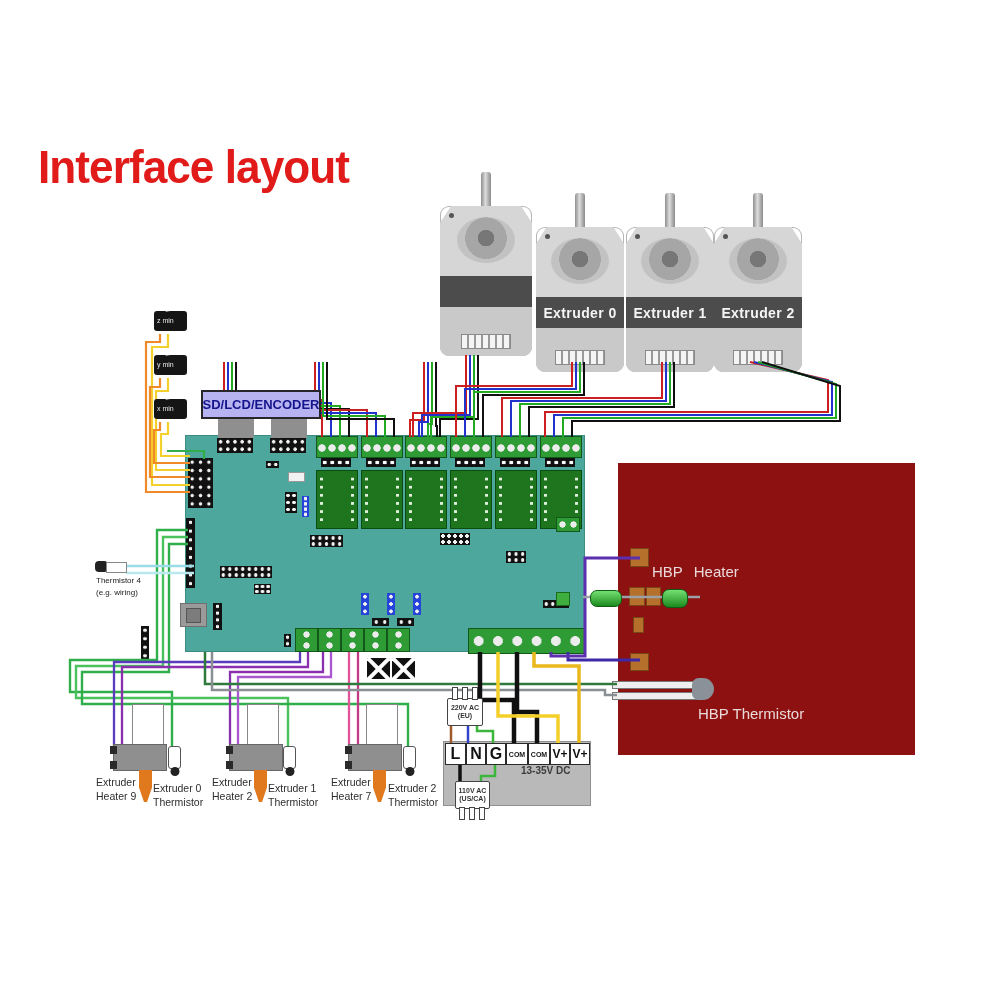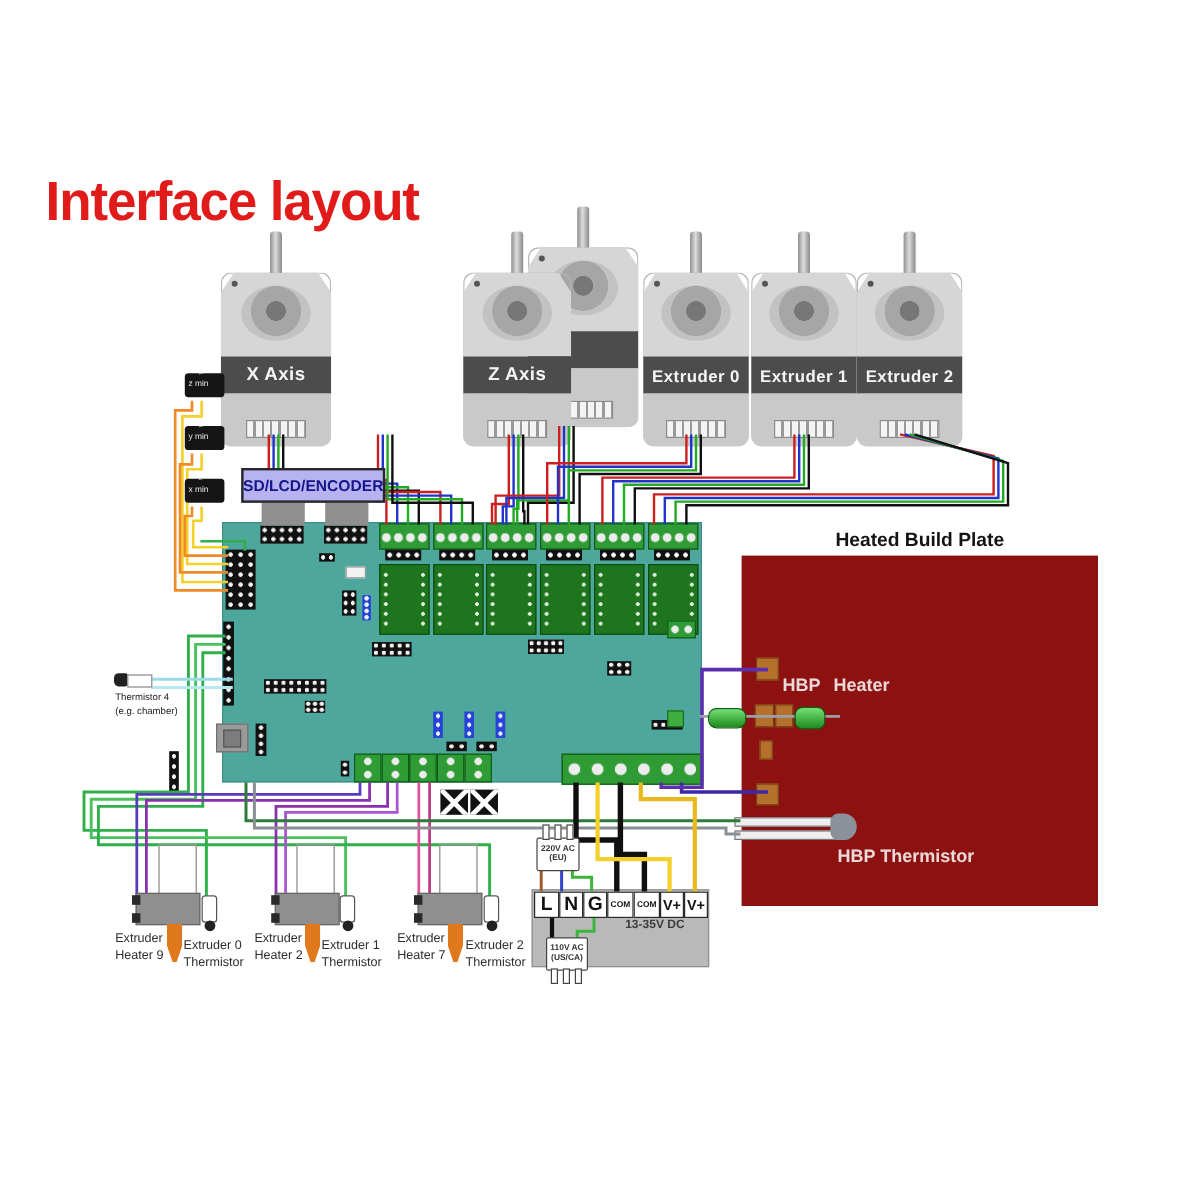--- a/index.html
+++ b/index.html
@@ -55,21 +55,21 @@
   .pterm{position:absolute;left:468px;top:628px;width:116px;height:24px;background-color:#2f9b35;border:1px solid #11581a;z-index:2;
          background-image:radial-gradient(circle 5px at 50% 50%,#ececec 0 4.6px,rgba(0,0,0,0) 5.2px);background-size:16.66% 100%;}
   .usb{left:180px;top:603px;width:25px;height:22px;background:#9a9a9a;border:1px solid #6f6f6f;z-index:2;}
   .usb::after{content:"";position:absolute;left:5px;top:4px;width:13px;height:13px;background:#7c7c7c;border:1px solid #555;}
   .fuse{position:absolute;width:23px;height:21px;background:#111;overflow:hidden;z-index:6;}
   .fuse::before,.fuse::after{content:"";position:absolute;left:-4px;right:-4px;top:9px;height:4px;background:#fff;}
   .fuse::before{transform:rotate(45deg)}.fuse::after{transform:rotate(-45deg)}
   
   .hbp{left:618px;top:463px;width:297px;height:292px;background:#8e1111;z-index:1;}
   .hbp-title{left:618px;top:442px;width:297px;text-align:center;font-size:16px;font-weight:bold;color:#141414;z-index:7;}
-  .hbp-lbl{position:absolute;color:#ead9d9;font-size:15px;font-weight:bold;z-index:7;white-space:nowrap;}
+  .hbp-lbl{position:absolute;color:#ead9d9;font-size:15px;font-weight:normal;z-index:7;white-space:nowrap;}
   .pad{position:absolute;background:#b5702c;border:1px solid #7a4517;z-index:2;}
   .led{position:absolute;background:linear-gradient(180deg,#74e074,#1d8a1d);border:1px solid #0f5c14;border-radius:7px;z-index:6;}
   .th-leg{position:absolute;background:#eee;border:1px solid #777;z-index:3;}
   .th-head{position:absolute;left:692px;top:678px;width:22px;height:22px;background:#8b9198;border-radius:30% 50% 50% 30%;z-index:3;}
   
   .t3-tip{left:95px;top:561px;width:13px;height:11px;background:#222;border-radius:4px;z-index:6;}
   .t3-body{left:106px;top:562px;width:19px;height:9px;background:#fff;border:1px solid #888;z-index:6;}
   .t3-lbl{left:96px;top:575px;font-size:8px;color:#222;line-height:1.45;z-index:7;}
   
   .pbox{left:443px;top:741px;width:146px;height:63px;background:#b9b9b9;border:1px solid #8f8f8f;z-index:2;}
@@ -93,21 +93,20 @@
   .ex-lbl{position:absolute;font-size:10.5px;color:#2e2e2e;line-height:1.3;z-index:7;white-space:nowrap;}
 </style>
 </head>
 <body>
 
 <div class="stage">
 
   <div class="a title z7">Interface layout</div>
 
   <div class="a hbp"></div>
-  <div class="a hbp-title">Heated Build Plate</div>
   <div class="hbp-lbl" style="left:652px;top:563px;word-spacing:7px">HBP Heater</div>
   <div class="hbp-lbl" style="left:698px;top:705px">HBP Thermistor</div>
   <div class="pad" style="left:630px;top:548px;width:17px;height:17px"></div>
   <div class="pad" style="left:629px;top:587px;width:14px;height:17px"></div>
   <div class="pad" style="left:646px;top:587px;width:13px;height:17px"></div>
   <div class="pad" style="left:633px;top:617px;width:9px;height:14px"></div>
   <div class="pad" style="left:630px;top:653px;width:17px;height:16px"></div>
   <div class="led" style="left:590px;top:590px;width:30px;height:15px"></div>
   <div class="led" style="left:662px;top:589px;width:24px;height:17px"></div>
   <div class="th-leg" style="left:612px;top:681px;width:84px;height:6px"></div>
@@ -175,42 +174,20 @@
     <div class="m-shaft"></div>
     <div class="m-body">
         <div class="m-top">
           <div class="m-face"></div>
         </div>
       <div class="m-band"></div>
         <div class="m-base"></div>
         <div class="m-conn"></div>
       </div>
   </div>
-  <div class="motor" style="left:184px;top:227px">
-    <div class="m-shaft"></div>
-    <div class="m-body">
-        <div class="m-top">
-          <div class="m-face"></div>
-        </div>
-      <div class="m-band">X Axis</div>
-      <div class="m-base"></div>
-        <div class="m-conn"></div>
-      </div>
-  </div>
-  <div class="motor" style="left:386px;top:227px;width:90px">
-    <div class="m-shaft"></div>
-    <div class="m-body">
-        <div class="m-top">
-          <div class="m-face"></div>
-        </div>
-      <div class="m-band">Z Axis</div>
-      <div class="m-base"></div>
-        <div class="m-conn"></div>
-      </div>
-  </div>
   <div class="motor" style="left:536px;top:227px;width:88px">
     <div class="m-shaft"></div>
     <div class="m-body">
         <div class="m-top">
           <div class="m-face"></div>
         </div>
       <div class="m-band" style="font-size:14px">Extruder 0</div>
       <div class="m-base"></div>
         <div class="m-conn"></div>
       </div>
@@ -255,21 +232,21 @@
   </div>
 
   <div class="a lcdbox">SD/LCD/ENCODER</div>
   <div class="a ribbon" style="left:218px;top:415px;width:36px;height:23px"></div>
   <div class="a ribbon" style="left:271px;top:415px;width:36px;height:23px"></div>
 
   <div class="a t3-tip"></div>
   <div class="a t3-body"></div>
   <div class="a t3-lbl">
     <span style="display:block">Thermistor 4</span>
-    <span style="display:block">(e.g. chamber)</span>
+    <span style="display:block">(e.g. wiring)</span>
   </div>
 
   <div class="a pbox"></div>
   <div class="cell" style="left:445px;width:19px;font-size:16px">L</div>
   <div class="cell" style="left:466px;width:18px;font-size:16px">N</div>
   <div class="cell" style="left:486px;width:18px;font-size:16px">G</div>
   <div class="cell" style="left:506px;width:20px;font-size:7px">COM</div>
   <div class="cell" style="left:528px;width:20px;font-size:7px">COM</div>
   <div class="cell" style="left:550px;width:18px;font-size:12px">V+</div>
   <div class="cell" style="left:570px;width:18px;font-size:12px">V+</div>

